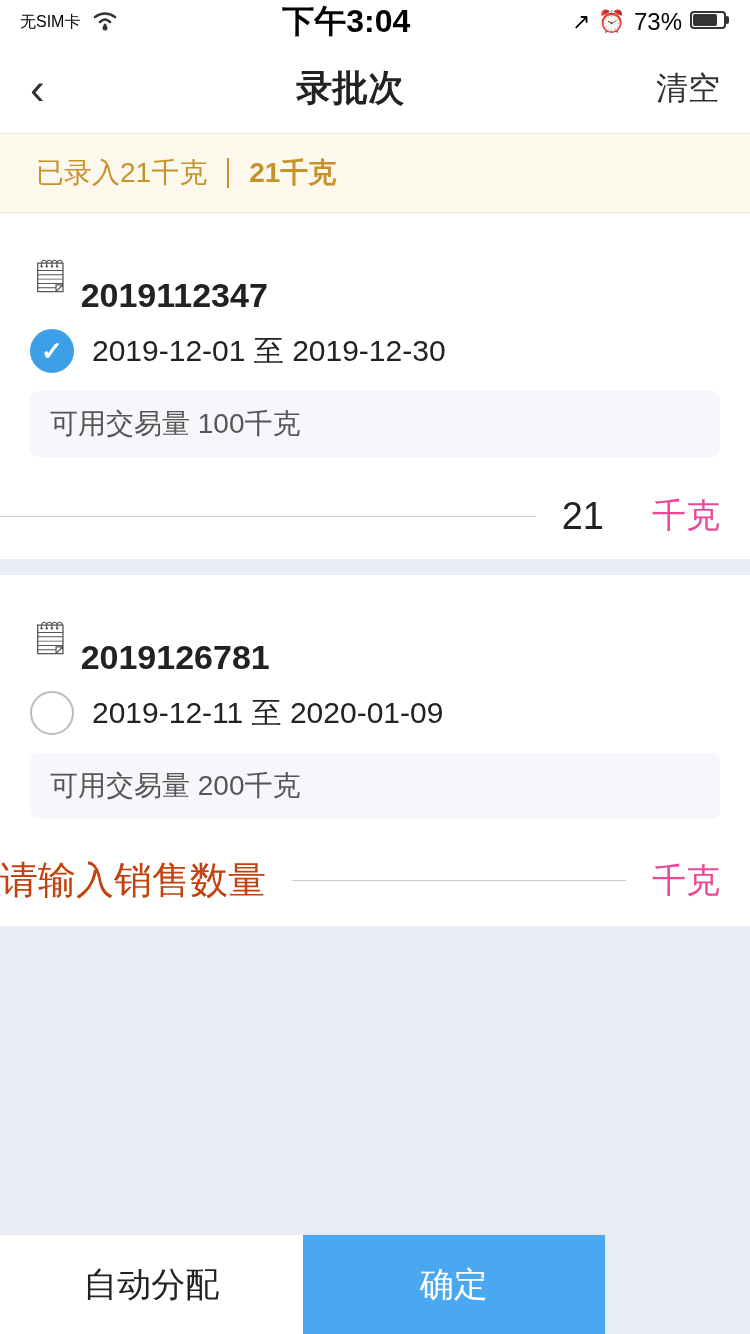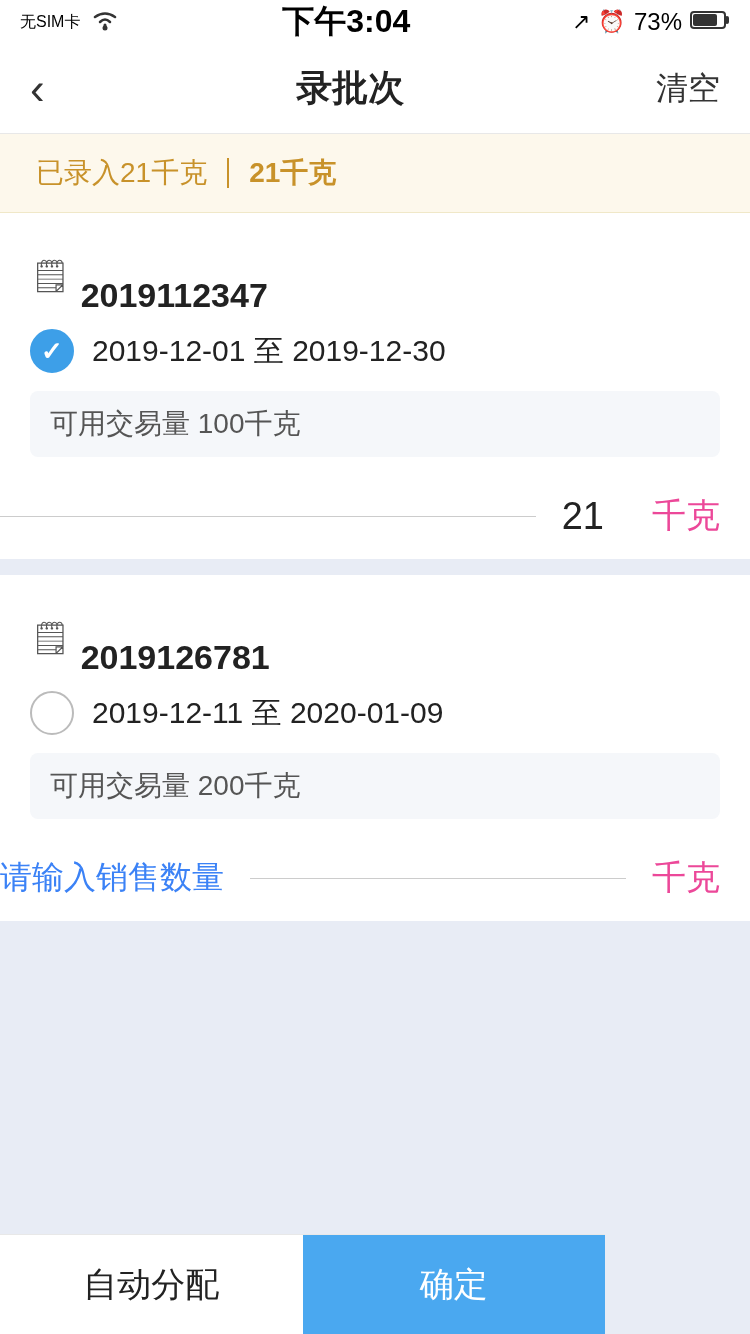--- a/index.html
+++ b/index.html
@@ -222,22 +222,22 @@
 
     
     .qty-row-placeholder {
       display: flex;
       align-items: center;
       justify-content: flex-end;
       padding: 16px 30px 20px 0;
       gap: 16px;
     }
     .qty-placeholder-text {
-      font-size: 32px;
-      color: #3b82f6;
+      font-size: 38px;
+      color: #c2410c;
     }
 
     .content-wrapper {
       display: flex;
       flex-direction: column;
       min-height: calc(1334px - 44px - 90px - 100px);
     }
   </style>
 </head>
 <body>

